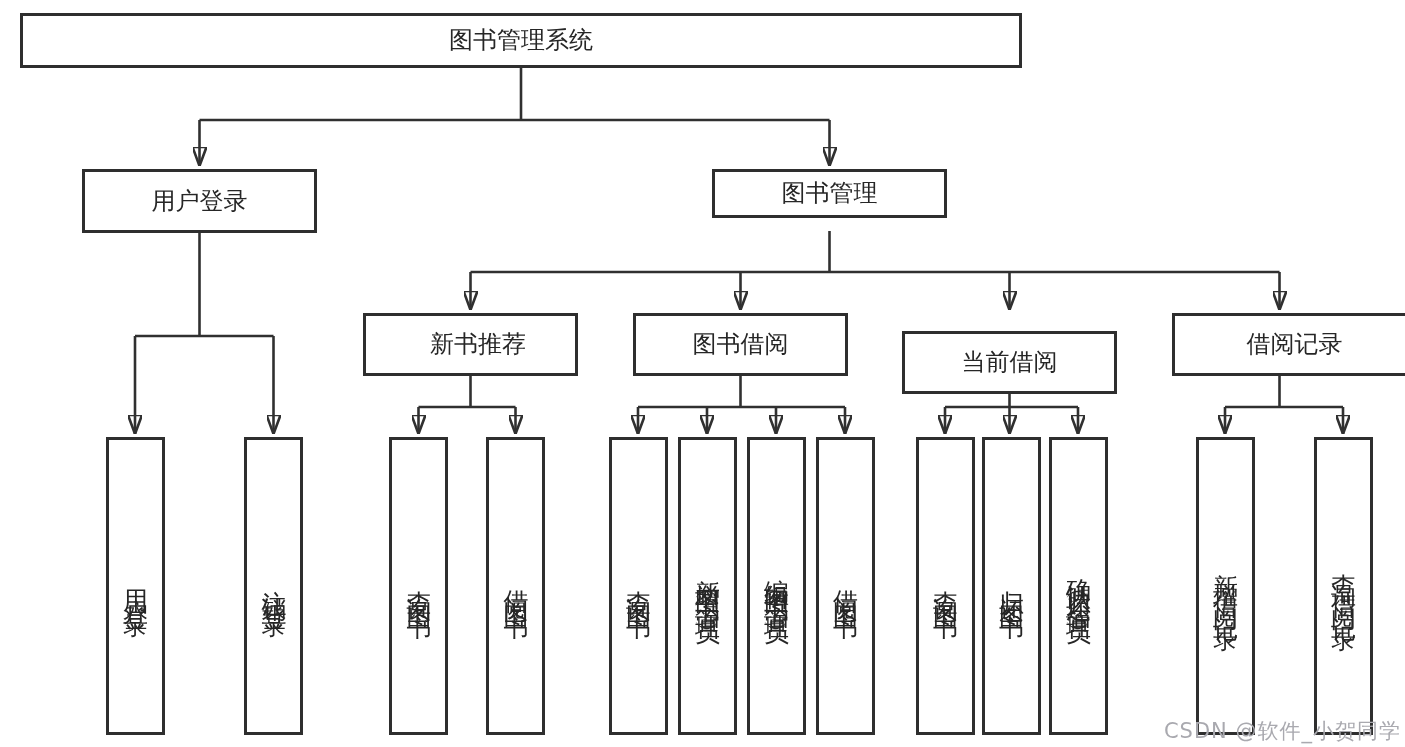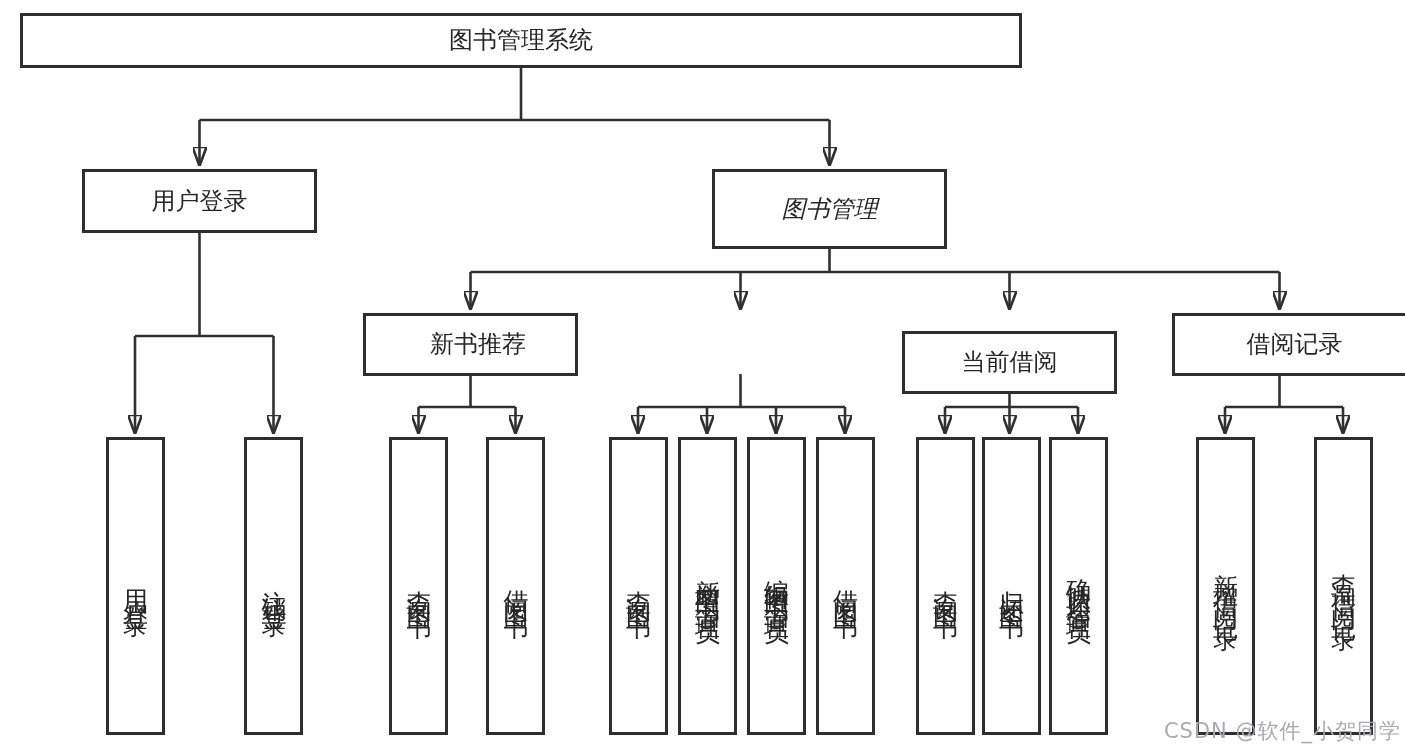--- a/index.html
+++ b/index.html
@@ -103,23 +103,24 @@
       <line x1="1279.5" y1="374" x2="1279.5" y2="407"></line>
       <line x1="1225" y1="407" x2="1343" y2="407"></line>
       <line x1="1225" y1="407" x2="1225" y2="434" marker-end="url(#arrow)"></line>
       <line x1="1343" y1="407" x2="1343" y2="434" marker-end="url(#arrow)"></line>
     </g>
   </svg>
 
   <div class="node" style="left:20px;top:13px;width:1002px;height:55px;">图书管理系统</div>
 
   <div class="node" style="left:82px;top:169px;width:235px;height:64px;">用户登录</div>
-  <div class="node" style="left:712px;top:169px;width:235px;height:80px;font-style:italic;">图书管理</div>
+  <div class="node" style="left:712px;top:169px;width:235px;height:49px;">图书管理</div>
 
   <div class="node" style="left:363px;top:313px;width:215px;height:63px;padding-left:15px;">新书推荐</div>
+  <div class="node" style="left:633px;top:313px;width:215px;height:63px;">图书借阅</div>
   <div class="node" style="left:902px;top:313px;width:215px;height:63px;margin-top:18px;">当前借阅</div>
   <div class="node" style="left:1172px;top:313px;width:245px;height:63px;">借阅记录</div>
 
   <div class="node leaf ls8" style="left:105.5px;top:437px;width:59px;height:298px;">用户登录</div>
   <div class="node leaf ls8" style="left:244px;top:437px;width:59px;height:298px;">注销登录</div>
 
   <div class="node leaf ls8" style="left:389px;top:437px;width:59px;height:298px;">查询图书</div>
   <div class="node leaf ls8" style="left:486px;top:437px;width:59px;height:298px;">借阅图书</div>
 
   <div class="node leaf ls8" style="left:608.5px;top:437px;width:59px;height:298px;">查询图书</div>

